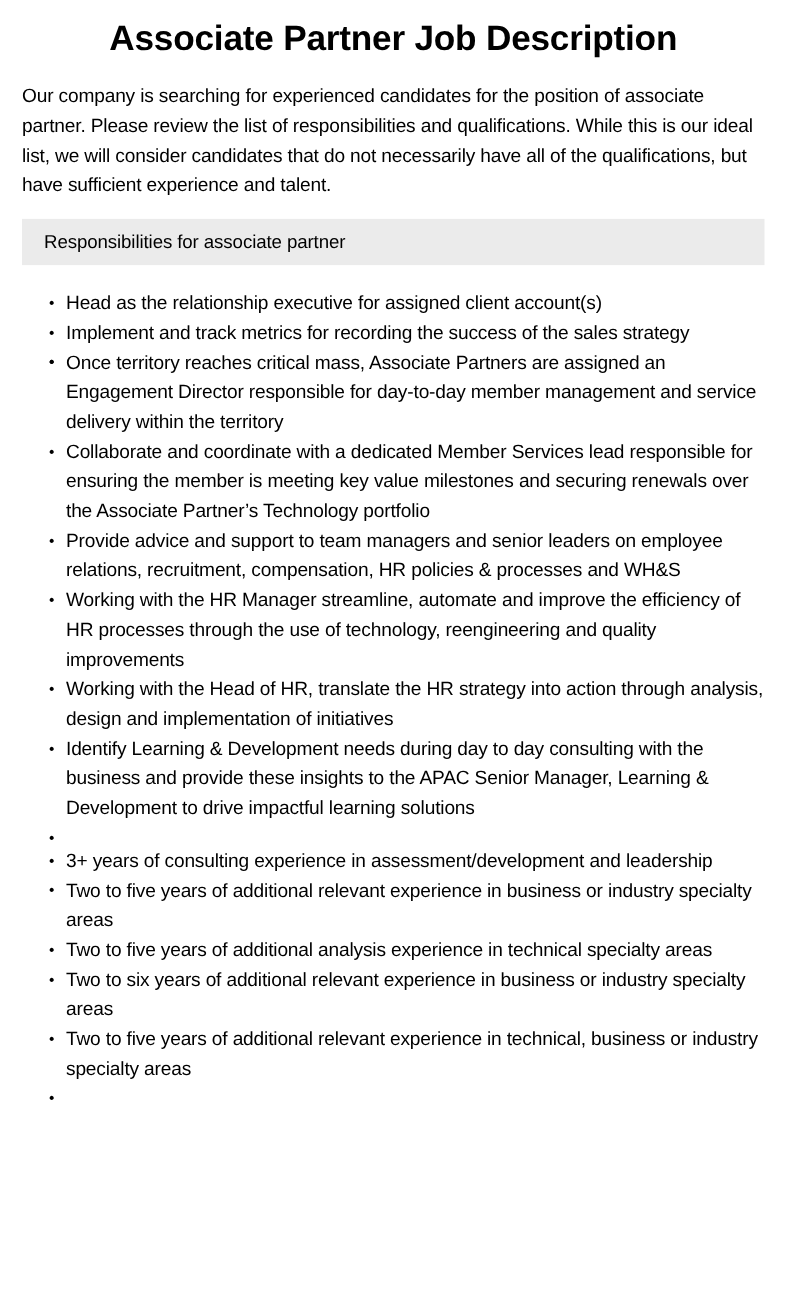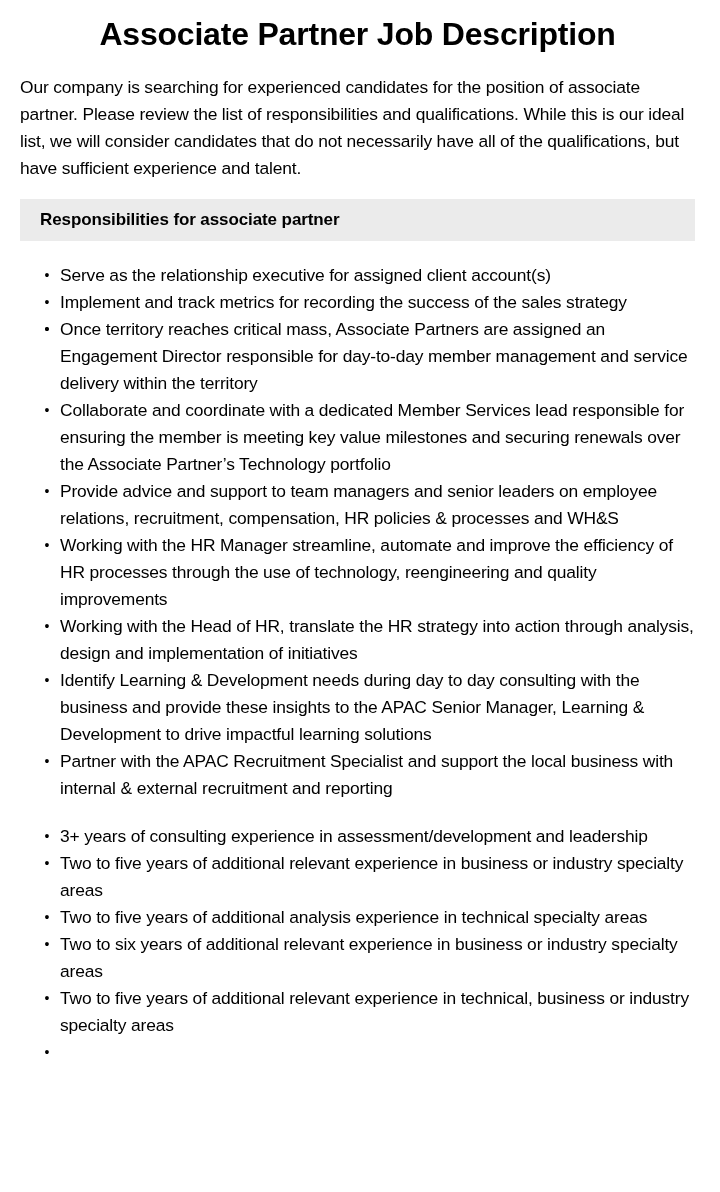--- a/index.html
+++ b/index.html
@@ -35,21 +35,21 @@
       line-height: 27px;
       letter-spacing: -0.15px;
     }
     .section-header {
       margin-top: 17px;
       background: #ebebeb;
       height: 42px;
       box-sizing: border-box;
       padding: 0 20px;
       font-size: 17px;
-      font-weight: bold;
+      font-weight: normal;
       line-height: 42px;
       letter-spacing: -0.1px;
     }
     .section-header.second {
       margin-top: 18px;
     }
     ul.items {
       margin: 21px 0 0 0;
       padding: 0 0 0 40px;
       list-style: none;
@@ -72,30 +72,30 @@
   </style>
 </head>
 <body>
 
 <div class="page">
   <h1 class="title">Associate Partner Job Description</h1>
   <p class="intro">Our company is searching for experienced candidates for the position of associate partner. Please review the list of responsibilities and qualifications. While this is our ideal list, we will consider candidates that do not necessarily have all of the qualifications, but have sufficient experience and talent.</p>
 
   <div class="section-header">Responsibilities for associate partner</div>
   <ul class="items">
-    <li><span class="bullet">•</span><span>Serve as the relationship executive for assigned client account(s)</span></li>
+    <li><span class="bullet">•</span><span>Head as the relationship executive for assigned client account(s)</span></li>
     <li><span class="bullet">•</span><span>Implement and track metrics for recording the success of the sales strategy</span></li>
     <li><span class="bullet">•</span></li>
     <li><span class="bullet">•</span><span>Once territory reaches critical mass, Associate Partners are assigned an Engagement Director responsible for day-to-day member management and service delivery within the territory</span></li>
     <li><span class="bullet">•</span><span>Collaborate and coordinate with a dedicated Member Services lead responsible for ensuring the member is meeting key value milestones and securing renewals over the Associate Partner’s Technology portfolio</span></li>
     <li><span class="bullet">•</span><span>Provide advice and support to team managers and senior leaders on employee relations, recruitment, compensation, HR policies &amp; processes and WH&amp;S</span></li>
     <li><span class="bullet">•</span><span>Working with the HR Manager streamline, automate and improve the efficiency of HR processes through the use of technology, reengineering and quality improvements</span></li>
     <li><span class="bullet">•</span><span>Working with the Head of HR, translate the HR strategy into action through analysis, design and implementation of initiatives</span></li>
     <li><span class="bullet">•</span><span>Identify Learning &amp; Development needs during day to day consulting with the business and provide these insights to the APAC Senior Manager, Learning &amp; Development to drive impactful learning solutions</span></li>
-    <li><span class="bullet">•</span><span>Partner with the APAC Recruitment Specialist and support the local business with internal &amp; external recruitment and reporting</span></li>
+    <li><span class="bullet">•</span></li>
   </ul>
 
   <ul class="items">
     <li><span class="bullet">•</span><span>3+ years of consulting experience in assessment/development and leadership</span></li>
     <li><span class="bullet">•</span><span>Two to five years of additional relevant experience in business or industry specialty areas</span></li>
     <li><span class="bullet">•</span><span>Two to five years of additional analysis experience in technical specialty areas</span></li>
     <li><span class="bullet">•</span><span>Two to six years of additional relevant experience in business or industry specialty areas</span></li>
     <li><span class="bullet">•</span><span>Two to five years of additional relevant experience in technical, business or industry specialty areas</span></li>
     <li><span class="bullet">•</span></li>
   </ul>

